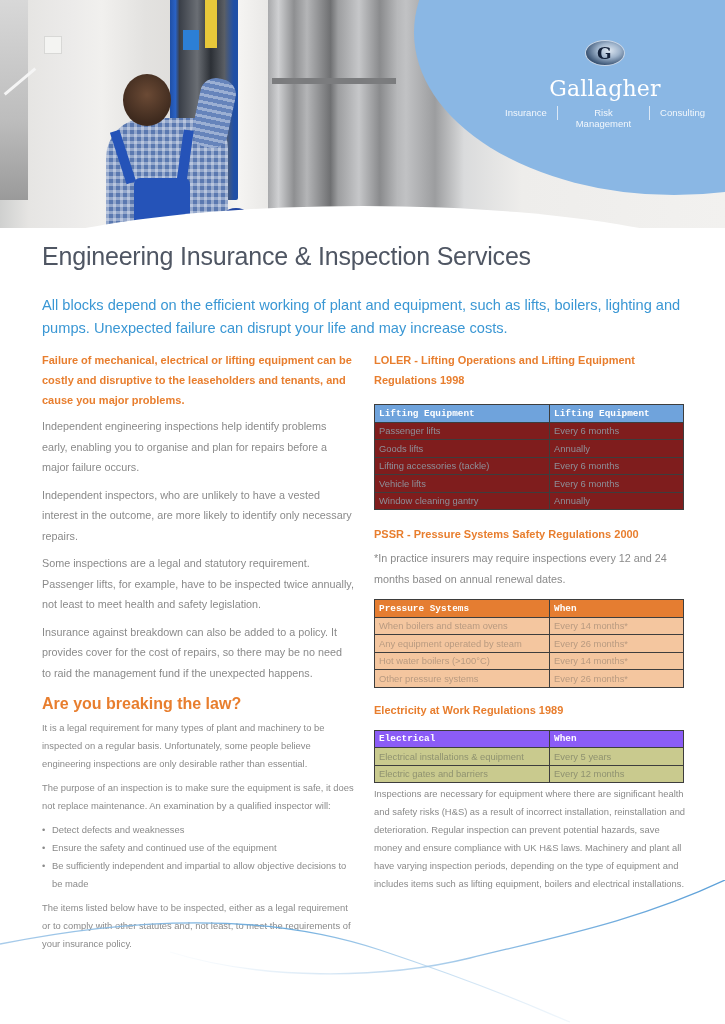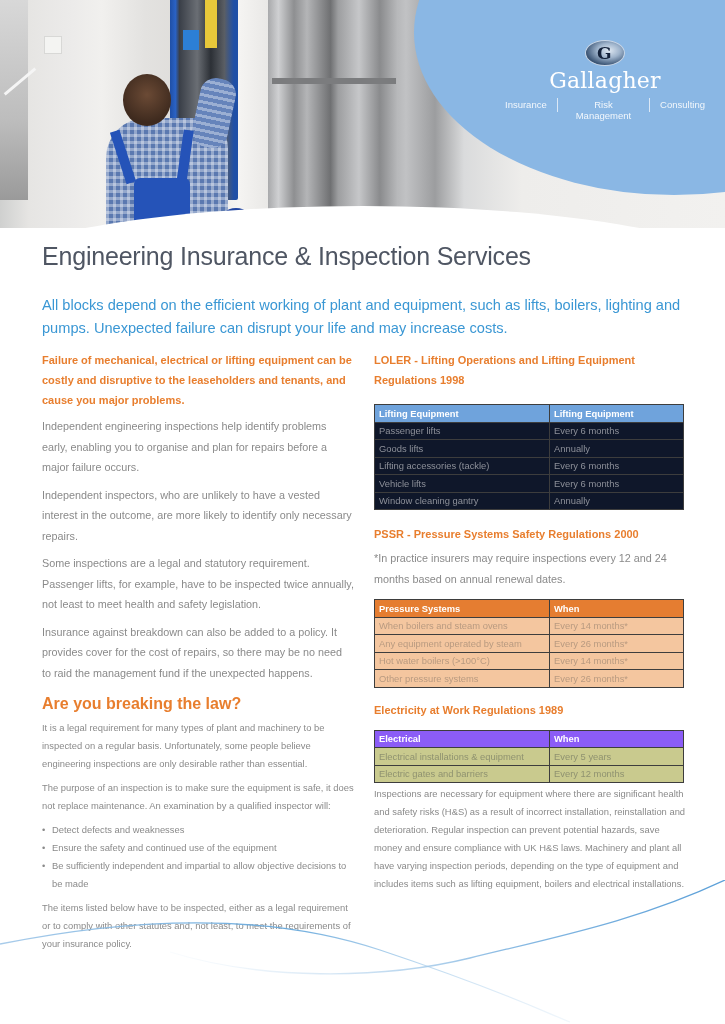--- a/index.html
+++ b/index.html
@@ -31,21 +31,21 @@
     .helmet { position:absolute; left:218px; top:208px; width:36px; height:22px; border-radius: 18px 18px 0 0; background:#1f44a0; }
     .hero-bottom-curve { position:absolute; left:-40px; top:206px; width:805px; height:80px; background:#fff; border-radius: 50% 50% 0 0 / 100% 100% 0 0; }
 
     
     .brand-panel { position: absolute; left: 414px; top: -130px; width: 520px; height: 325px; border-radius: 50%; background: #8ab7e4; }
     .brand { position: absolute; left: 500px; top: 40px; width: 210px; text-align: center; }
     .logo-globe { width: 40px; height: 26px; margin: 0 auto; border-radius: 50%;
       background: radial-gradient(ellipse at 60% 40%, #dfe8f2 0%, #9fb4cc 35%, #3e5878 70%, #1d2c44 100%);
       border: 1px solid #c9d6e6; position: relative; }
     .logo-globe span { position:absolute; left: 11px; top: 3px; font: bold 17px "DejaVu Serif", serif; color:#14223a; line-height: 18px; }
-    .brand-name { margin-top: 2px; font: 22px "DejaVu Serif", serif; color: #ffffff; letter-spacing: 0.2px; }
+    .brand-name { margin-top: 10px; font: 22px "DejaVu Serif", serif; color: #ffffff; letter-spacing: 0.2px; }
     .brand-tagline { margin-top: 6px; font-size: 9.5px; color: #f2f7fc; display:flex; justify-content:center; gap: 5px; }
     .brand-tagline span { padding: 0 5px; }
     .brand-tagline .sep { width:1px; height:14px; background:#dbe8f6; padding:0; margin-top:-1px; }
 
     
     .title { position: absolute; left: 42px; top: 242px; font-size: 25px; font-weight: normal; color: #4f5663; letter-spacing: -0.2px; }
     .lede { position: absolute; left: 42px; top: 294px; width: 660px; font-size: 14.6px; line-height: 23px; color: #3a97d4; }
 
     
     .col-left { position: absolute; left: 42px; top: 350px; width: 312px; }
@@ -55,24 +55,24 @@
     .p { font-size: 10.8px; line-height: 20.5px; color: #8a8a8a; margin-bottom: 7px; }
     .h-orange { font-size: 16px; font-weight: bold; color: #e87e2e; line-height: 18px; }
     .p-small { font-size: 9.4px; line-height: 18px; color: #8a8a8a; margin-bottom: 6px; }
     .bullets { list-style: none; margin-bottom: 6px; }
     .bullets li { font-size: 9.4px; line-height: 18px; color: #8a8a8a; padding-left: 10px; position: relative; }
     .bullets li::before { content: "\2022"; position: absolute; left: 0; top: 0; color: #8a8a8a; }
 
     
     table { border-collapse: collapse; width: 310px; font-size: 9.4px; }
     td, th { text-align: left; font-weight: normal; padding: 0 4px; height: 17.5px; border: 1px solid #3d3d3d; }
-    th { font-weight: bold; color: #ffffff; }
+    th { font-weight: bold; color: #ffffff; font-family: Liberation Mono, monospace; }
     td.c1, th.c1 { width: 175px; }
     .t-loler th { background: #6fa3dc; }
-    .t-loler td { background: #0f172a; color: #8d9099; }
+    .t-loler td { background: #7f1d1d; color: #8d9099; }
     .t-pssr th { background: #e57d31; }
     .t-pssr td { background: #f4c69f; color: #b89a80; }
     .t-elec th { background: #8b5cf6; }
     .t-elec td { background: #c9ca8e; color: #8f9270; }
 
     .reg-head { font-size: 11px; font-weight: bold; color: #e87e2e; line-height: 20px; }
 
     
     .swoosh { position: absolute; left: 0; top: 880px; width: 725px; height: 144px; pointer-events: none; }
   </style>

